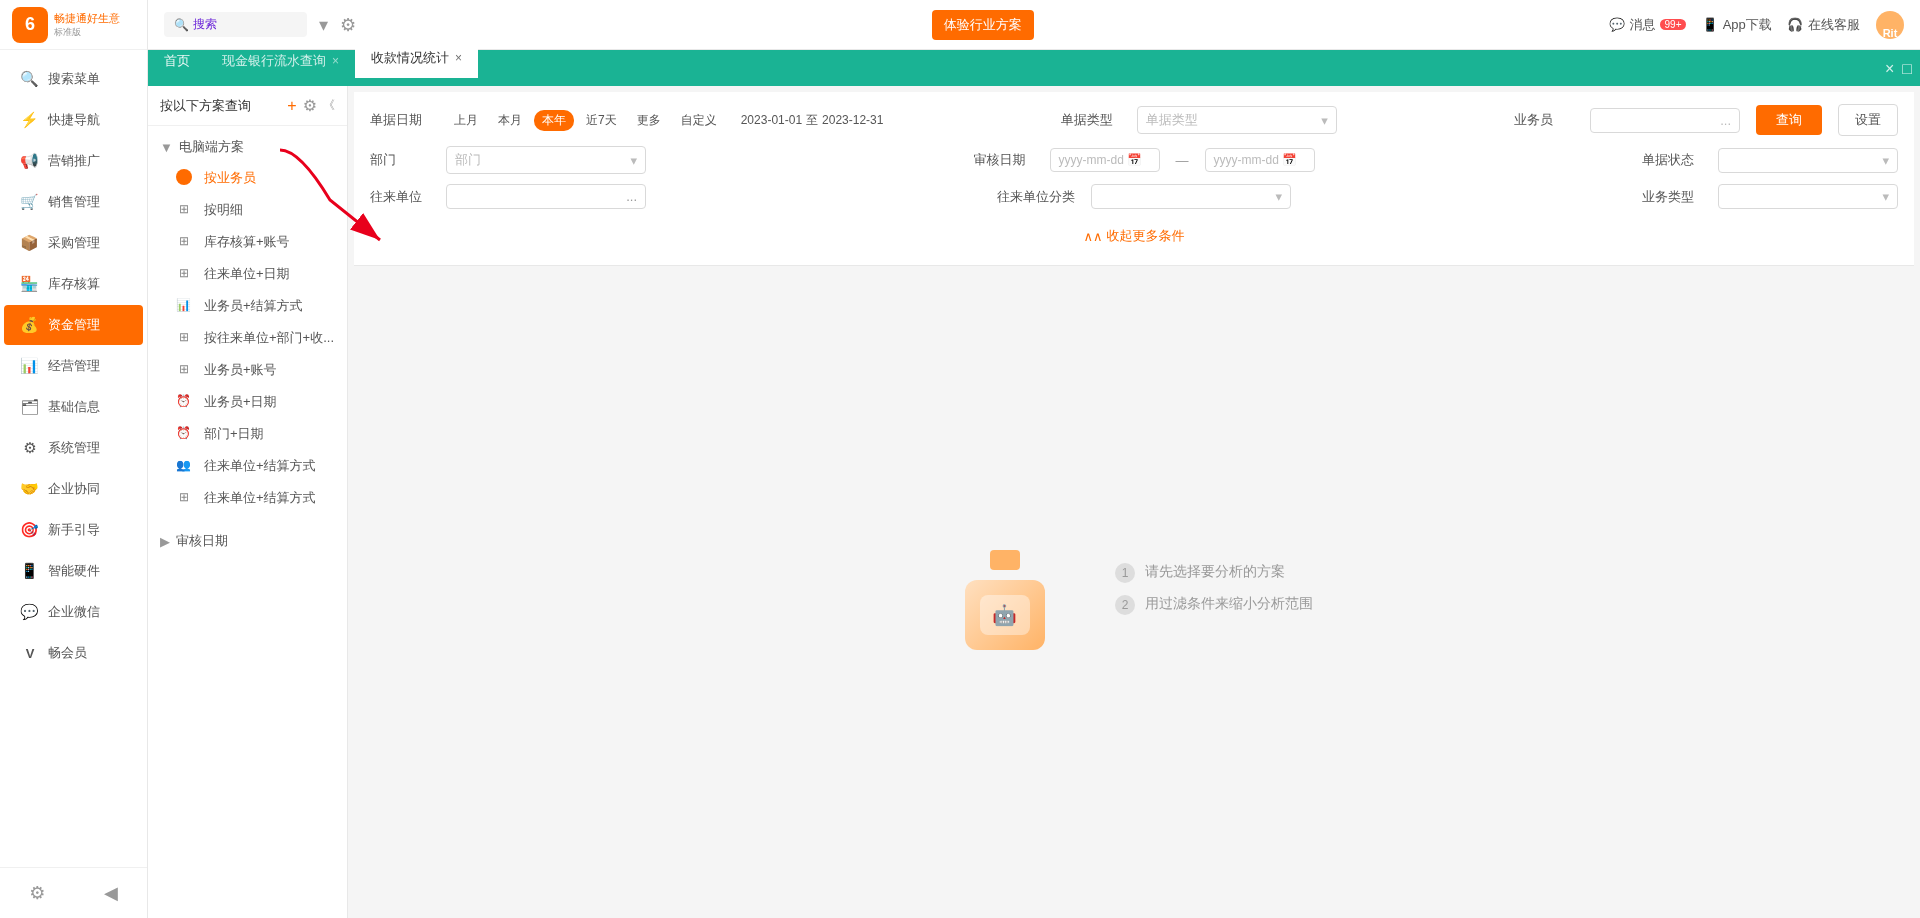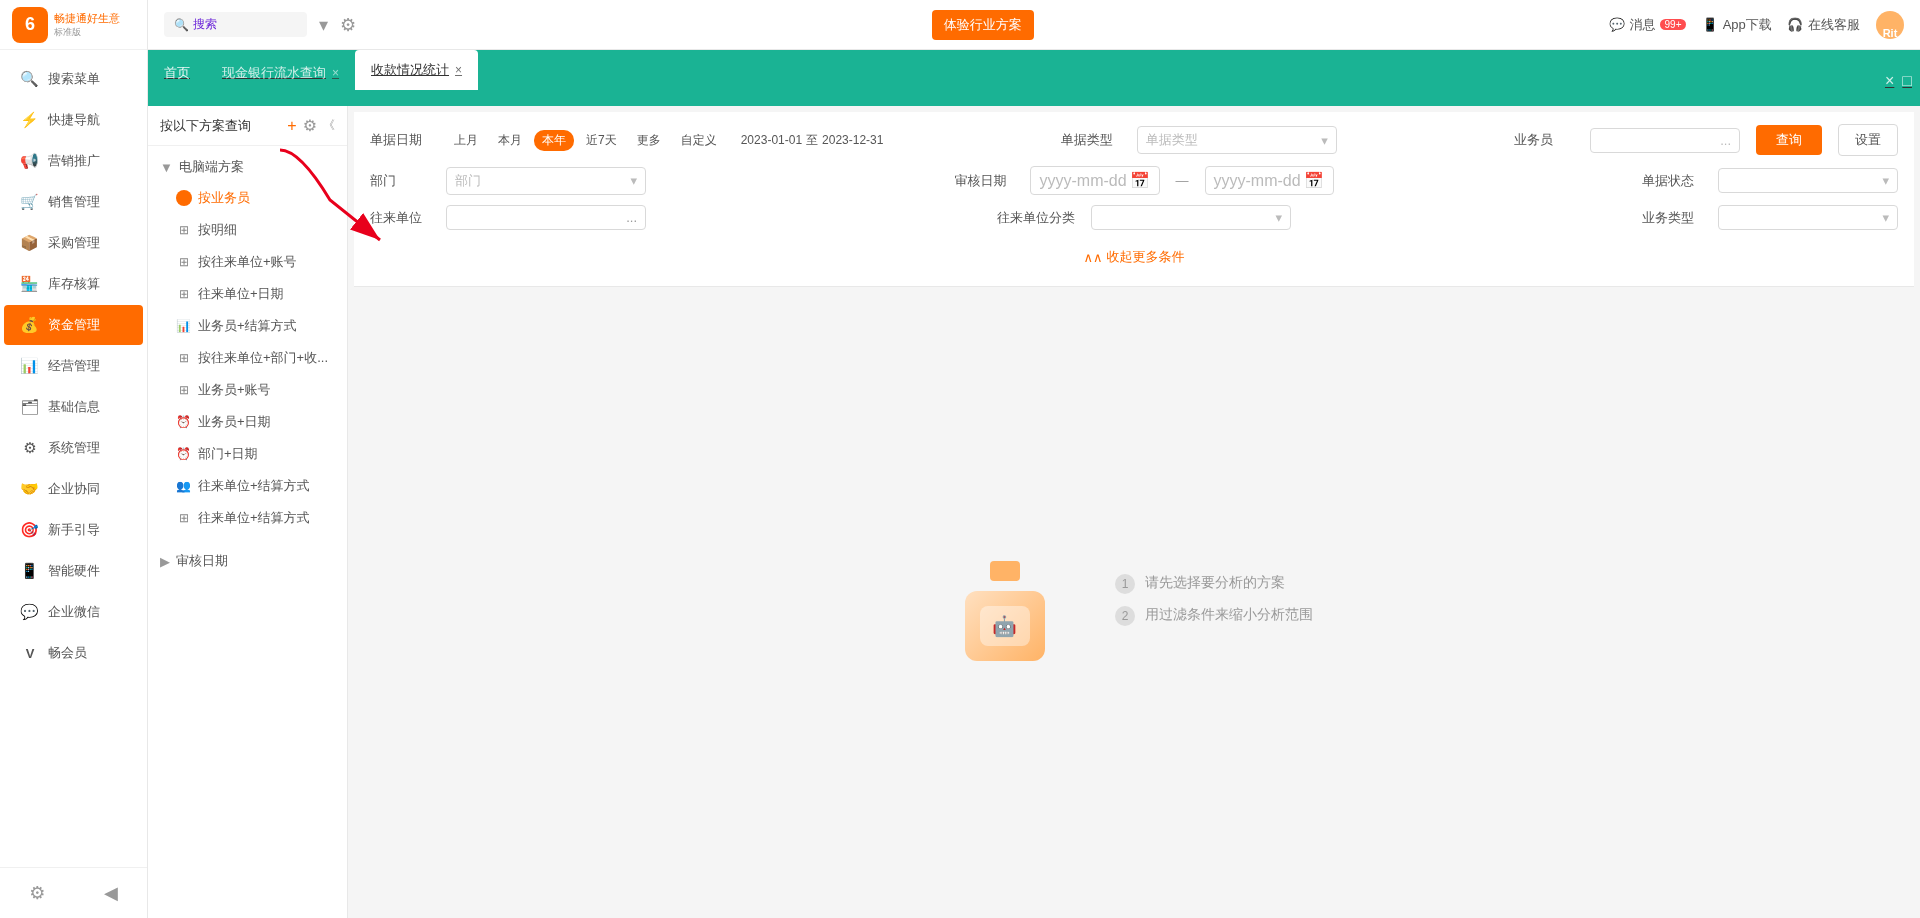--- a/index.html
+++ b/index.html
@@ -26,21 +26,21 @@
     .topbar-search { display: flex; align-items: center; background: #f5f5f5; border-radius: 4px; padding: 4px 10px; color: #999; font-size: 12px; cursor: pointer; }
     .topbar-dropdown { display: flex; align-items: center; color: #666; cursor: pointer; font-size: 13px; }
     .topbar-gear { color: #999; font-size: 18px; cursor: pointer; }
     .trial-btn { background: #ff6b00; color: white; border: none; border-radius: 4px; padding: 6px 12px; font-size: 13px; cursor: pointer; }
     .topbar-right { display: flex; align-items: center; gap: 16px; }
     .topbar-right-item { display: flex; align-items: center; color: #555; font-size: 13px; cursor: pointer; gap: 4px; }
     .badge { background: #ff4d4f; color: white; border-radius: 10px; padding: 0 5px; font-size: 10px; min-width: 18px; text-align: center; }
     .avatar { width: 28px; height: 28px; border-radius: 50%; background: #ddd; }
 
     
-    .tabs { height: 56px; background: #1ab394; display: flex; align-items: flex-end; padding: 0 0 16px 0; flex-shrink: 0; text-decoration: underline; }
+    .tabs { height: 36px; background: #1ab394; display: flex; align-items: flex-end; padding: 0 0 8px 0; flex-shrink: 0; }
     .tab { height: 34px; padding: 0 16px; display: flex; align-items: center; font-size: 13px; cursor: pointer; color: rgba(255,255,255,0.8); gap: 6px; border-radius: 4px 4px 0 0; margin-top: 6px; }
     .tab.active { background: #fff; color: #333; height: 40px; margin-top: 0; border-radius: 4px 4px 0 0; }
     .tab-home { color: rgba(255,255,255,0.9); }
     .tab-close { font-size: 12px; opacity: 0.7; }
     .tabs-right { margin-left: auto; display: flex; align-items: center; padding-right: 8px; gap: 8px; }
     .tabs-right-btn { color: rgba(255,255,255,0.8); font-size: 16px; cursor: pointer; }
 
     
     .page-header { height: 44px; background: #fff; border-bottom: 1px solid #e8e8e8; display: flex; align-items: center; padding: 0 16px; justify-content: space-between; flex-shrink: 0; }
     .page-title { font-size: 16px; font-weight: bold; color: #333; border: 2px solid #ff4d4f; padding: 2px 8px; border-radius: 2px; }
@@ -51,38 +51,38 @@
     .content { flex: 1; display: flex; overflow: hidden; }
 
     
     .left-panel { width: 200px; background: #fff; border-right: 1px solid #e8e8e8; overflow-y: auto; flex-shrink: 0; }
     .left-panel-header { padding: 10px 12px; display: flex; align-items: center; justify-content: space-between; border-bottom: 1px solid #f0f0f0; }
     .left-panel-title { font-size: 13px; color: #333; font-weight: 500; }
     .left-panel-actions { display: flex; align-items: center; gap: 6px; color: #999; font-size: 16px; }
     .scheme-group { padding: 6px 0; }
     .scheme-group-title { display: flex; align-items: center; padding: 6px 12px; color: #555; font-size: 13px; cursor: pointer; }
     .scheme-group-title .arrow { margin-right: 6px; color: #999; }
-    .scheme-item { padding: 7px 12px 7px 28px; color: #555; font-size: 13px; cursor: pointer; display: flex; align-items: center; gap: 6px; }
+    .scheme-item { padding: 7px 12px 7px 28px; color: #555; font-size: 13px; cursor: pointer; display: flex; align-items: flex-start; gap: 12px; }
     .scheme-item.active { color: #ff6b00; }
     .scheme-item-icon { width: 16px; height: 16px; display: flex; align-items: center; justify-content: center; font-size: 12px; flex-shrink: 0; }
     .orange-dot { width: 16px; height: 16px; border-radius: 50%; background: #ff6b00; display: flex; align-items: center; justify-content: center; color: white; font-size: 10px; }
 
     
     .right-panel { flex: 1; display: flex; flex-direction: column; background: #f5f5f5; overflow: hidden; }
     .filter-area { background: #fff; margin: 6px; padding: 12px 16px; border-bottom: 1px solid #e8e8e8; }
     .filter-row { display: flex; align-items: center; gap: 16px; margin-bottom: 10px; }
     .filter-row:last-child { margin-bottom: 0; }
     .filter-label { color: #555; font-size: 13px; white-space: nowrap; min-width: 60px; }
     .date-tabs { display: flex; gap: 4px; align-items: center; }
     .date-tab { padding: 2px 8px; font-size: 12px; color: #555; cursor: pointer; border-radius: 2px; }
     .date-tab.active { background: #ff6b00; color: white; border-radius: 10px; }
     .date-range { display: flex; align-items: center; gap: 4px; color: #555; font-size: 12px; }
     .filter-select { border: 1px solid #d9d9d9; border-radius: 4px; padding: 4px 8px; font-size: 13px; color: #555; display: flex; align-items: center; justify-content: space-between; min-width: 120px; cursor: pointer; background: white; }
     .filter-select-wide { min-width: 200px; }
-    .filter-input { border: 1px solid #d9d9d9; border-radius: 4px; padding: 4px 8px; font-size: 16px; color: #bbb; min-width: 110px; background: white; display: flex; align-items: center; gap: 4px; text-align: center; }
+    .filter-input { border: 1px solid #d9d9d9; border-radius: 4px; padding: 4px 8px; font-size: 12px; color: #bbb; min-width: 110px; background: white; display: flex; align-items: center; gap: 4px; text-align: center; }
     .filter-dash { color: #999; }
     .filter-dots { color: #999; cursor: pointer; }
     .query-btn { background: #ff6b00; color: white; border: none; border-radius: 4px; padding: 6px 20px; font-size: 13px; cursor: pointer; }
     .setting-btn { border: 1px solid #d9d9d9; background: white; color: #555; border-radius: 4px; padding: 6px 16px; font-size: 13px; cursor: pointer; }
     .collapse-btn { display: flex; align-items: center; justify-content: center; color: #ff6b00; font-size: 13px; cursor: pointer; padding: 8px; }
     .empty-state { display: flex; flex-direction: column; align-items: center; justify-content: center; flex: 1; padding: 40px; }
     .empty-steps { text-align: left; }
     .empty-step { display: flex; align-items: flex-start; gap: 10px; margin-bottom: 12px; color: #999; font-size: 14px; }
     .step-num { width: 20px; height: 20px; border-radius: 50%; background: #ddd; color: #999; display: flex; align-items: center; justify-content: center; font-size: 12px; flex-shrink: 0; }
 
@@ -248,21 +248,21 @@
         <div class="scheme-item active">
           <div class="orange-dot" style="flex-shrink:0;"></div>
           <span>按业务员</span>
         </div>
         <div class="scheme-item">
           <span class="scheme-item-icon" style="color:#888;">⊞</span>
           <span>按明细</span>
         </div>
         <div class="scheme-item">
           <span class="scheme-item-icon" style="color:#888;">⊞</span>
-          <span>按往来单位+账号</span>
+          <span>库存核算+账号</span>
         </div>
         <div class="scheme-item">
           <span class="scheme-item-icon" style="color:#888;">⊞</span>
           <span>往来单位+日期</span>
         </div>
         <div class="scheme-item">
           <span class="scheme-item-icon" style="color:#888;">📊</span>
           <span>业务员+结算方式</span>
         </div>
         <div class="scheme-item">

